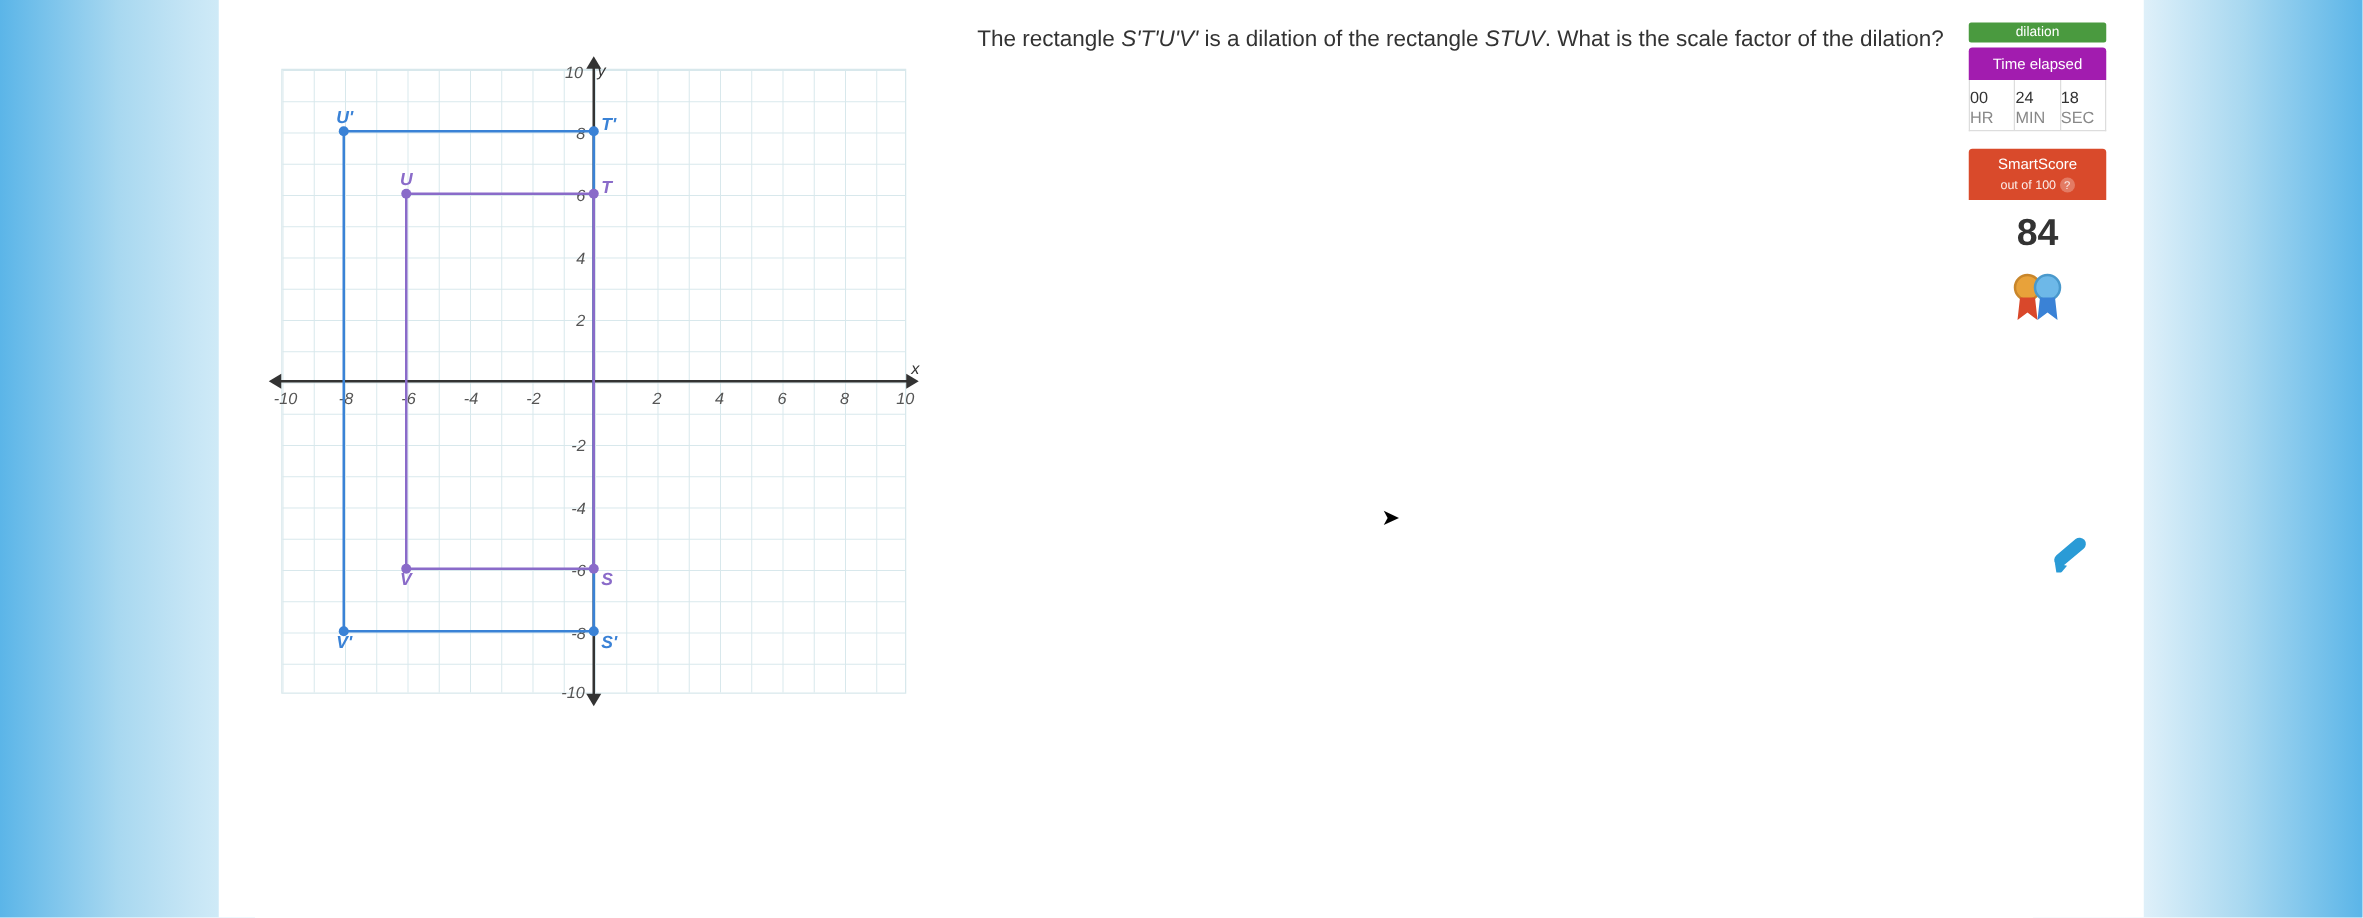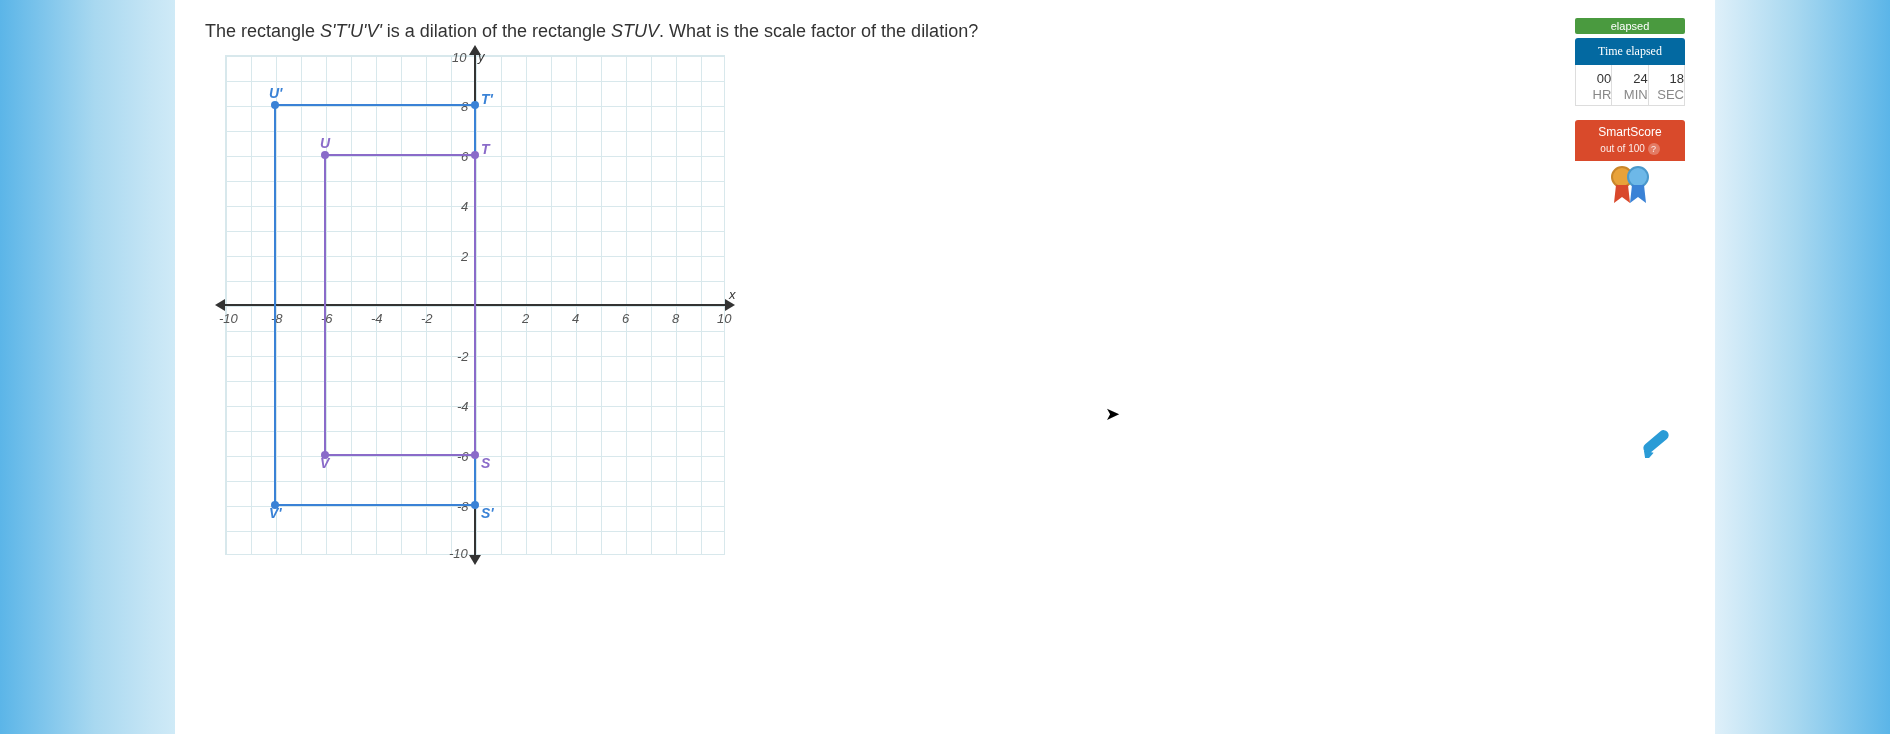--- a/index.html
+++ b/index.html
@@ -14,20 +14,21 @@
     .content-wrapper {
       background: #fff;
       margin: 0 175px;
       height: 100%;
       padding: 18px 30px;
       position: relative;
       display: flex;
     }
     .main-content {
       flex: 1;
+      text-align: right;
     }
     .question-text {
       font-size: 18px;
       color: #333;
       line-height: 1.5;
       margin-bottom: 10px;
     }
     .question-text em { font-style: italic; }
     .graph-container {
       position: relative;
@@ -95,31 +96,30 @@
       margin-bottom: 4px;
     }
     .qcount {
       font-size: 26px;
       font-weight: bold;
       text-align: center;
       color: #333;
       padding: 10px 0 16px;
     }
     .time-header {
-      background: #0369a1;
+      background: #a21caf;
       color: #fff;
       text-align: center;
       font-size: 12px;
       padding: 6px 0;
       border-radius: 3px 3px 0 0;
-      font-family: Liberation Serif, serif;
     }
     .time-table {
       display: flex;
-      text-align: right;
+      text-align: left;
       border: 1px solid #ddd;
       border-top: none;
       margin-bottom: 14px;
     }
     .time-col { flex: 1; padding: 6px 0 3px; border-right: 1px solid #ddd; }
     .time-col:last-child { border-right: none; }
     .time-val { font-size: 13px; color: #333; }
     .time-lbl { font-size: 13px; color: #888; margin-top: 1px; }
     .smartscore-header {
       background: #d94a2b;
@@ -233,40 +233,41 @@
       <span class="point-label" style="left:256px; top:450px; color:#3a82d6;">S'</span>
       <span class="point-label" style="left:256px; top:36px; color:#3a82d6;">T'</span>
       <span class="point-label" style="left:44px; top:30px; color:#3a82d6;">U'</span>
       <span class="point-label" style="left:44px; top:450px; color:#3a82d6;">V'</span>
     </div>
 
     <span class="cursor-arrow">➤</span>
   </div>
 
   <div class="sidebar">
-    <div class="answered-badge">elapsed</div>
+    <div class="answered-badge">dilation</div>
     <div class="time-header">Time elapsed</div>
     <div class="time-table">
       <div class="time-col">
         <div class="time-val">00</div>
         <div class="time-lbl">HR</div>
       </div>
       <div class="time-col">
         <div class="time-val">24</div>
         <div class="time-lbl">MIN</div>
       </div>
       <div class="time-col">
         <div class="time-val">18</div>
         <div class="time-lbl">SEC</div>
       </div>
     </div>
     <div class="smartscore-header">
       <span>SmartScore</span><br>
       <span class="sub"><span>out of 100</span> <span class="help-circle">?</span></span>
     </div>
+    <div class="score">84</div>
     <div class="ribbons">
       <svg class="ribbon-svg" width="44" height="42">
         <circle cx="14" cy="12" r="10" fill="#e8a23a" stroke="#c9862a" stroke-width="2"></circle>
         <path d="M8 20 L6 38 L14 32 L22 38 L20 20 Z" fill="#d9482b"></path>
         <circle cx="30" cy="12" r="10" fill="#6db8e8" stroke="#4a99cc" stroke-width="2"></circle>
         <path d="M24 20 L22 38 L30 32 L38 38 L36 20 Z" fill="#3a82d6"></path>
       </svg>
     </div>
   </div>
 

